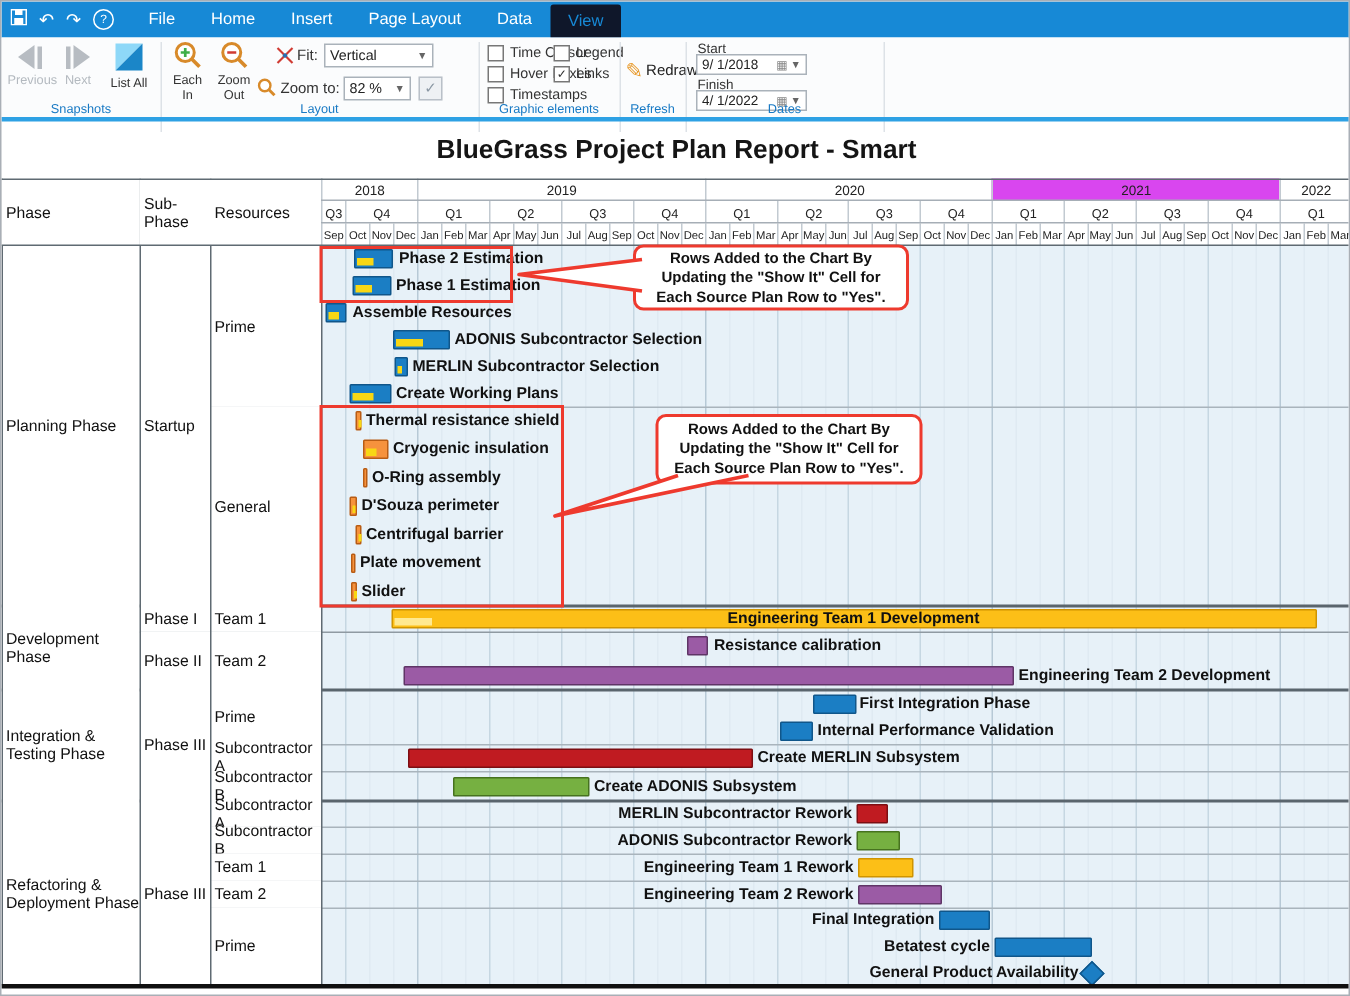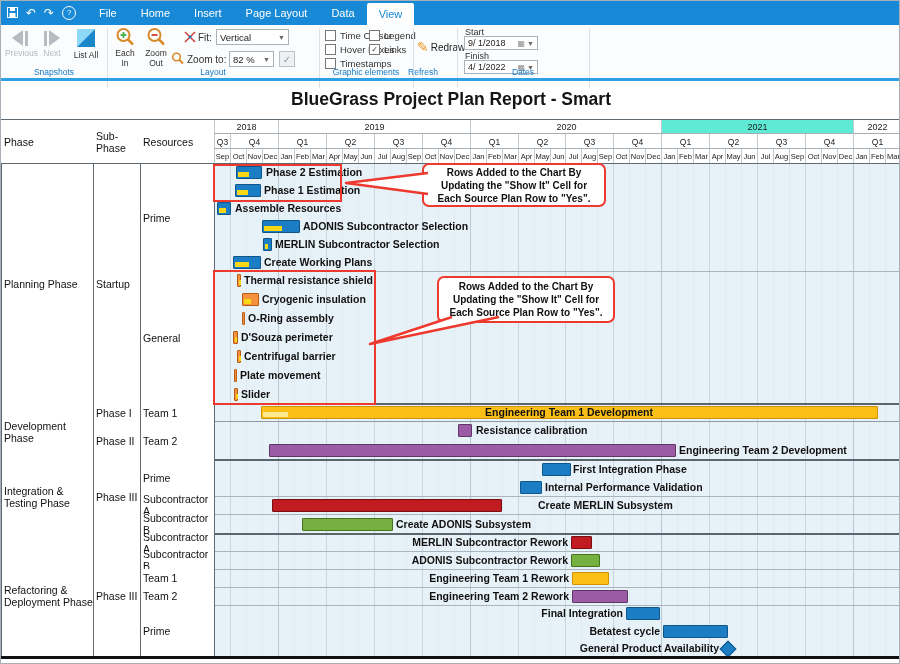--- a/index.html
+++ b/index.html
@@ -5,21 +5,21 @@
   html,body{margin:0;padding:0;background:#fff;}
   #stage{position:relative;width:900px;height:664px;background:#fff;overflow:hidden;
          font-family:"Liberation Sans","DejaVu Sans",sans-serif;border:1px solid #a9afb6;box-sizing:border-box;}
   
   #titlebar{position:absolute;left:0;top:0;width:900px;height:24px;background:#1789d6;}
   #qat{position:absolute;left:6px;top:0;height:24px;display:flex;align-items:center;gap:8px;color:#fff;}
   .qicon{font-size:12px;line-height:12px;color:#fff;}
   .qhelp{width:12px;height:12px;border:1px solid #fff;border-radius:50%;font-size:8px;line-height:12px;text-align:center;}
   #tabs{position:absolute;left:86px;top:0;height:24px;display:flex;}
   .tab{padding:0 12px;height:16px;line-height:24px;font-size:11px;color:#fff;cursor:default;}
-  .tab.active{background:#ffffff;color:#1789d6;height:22px;line-height:22px;margin-top:2px;border-radius:2px 2px 0 0;}
+  .tab.active{background:#0f172a;color:#1789d6;height:22px;line-height:22px;margin-top:2px;border-radius:2px 2px 0 0;}
   
   #ribbon{position:absolute;left:0;top:24px;width:900px;height:53px;background:#fbfcfd;font-size:9.5px;color:#333;}
   .rsep{position:absolute;top:3px;height:60px;width:1px;background:#dde2e7;}
   .glabel{position:absolute;top:42px;font-size:8.5px;color:#1779c4;text-align:center;}
   .rbtn{position:absolute;text-align:center;}
   .rlabel{font-size:8.5px;color:#333;margin-top:1px;}
   .rlabel.dis{color:#b3b9bf;}
   .navicon{display:flex;align-items:center;justify-content:center;height:18px;gap:2px;}
   .tri-l{width:0;height:0;border-top:8px solid transparent;border-bottom:8px solid transparent;border-right:11px solid #b7bcc2;}
   .tri-r{width:0;height:0;border-top:8px solid transparent;border-bottom:8px solid transparent;border-left:11px solid #b7bcc2;}
@@ -195,21 +195,21 @@
     <div class="selbox" style="left:463px;top:35px;width:74px;height:14px;font-size:9px;">
       <span>4/ 1/2022</span>
       <span style="margin-left:auto;font-size:8px;color:#888;">▦</span>
       <span class="chev" style="margin-left:2px;">▼</span>
     </div>
     <div class="rsep" style="left:588px;"></div>
 
     <div class="glabel" style="left:0;width:106px;">Snapshots</div>
     <div class="glabel" style="left:106px;width:212px;">Layout</div>
     <div class="glabel" style="left:318px;width:94px;">Graphic elements</div>
-    <div class="glabel" style="left:400px;width:44px;">Refresh</div>
+    <div class="glabel" style="left:412px;width:44px;">Refresh</div>
     <div class="glabel" style="left:456px;width:132px;">Dates</div>
   </div>
   <div id="accentline"></div>
 
   <div id="rtitle">BlueGrass Project Plan Report - Smart</div>
 
 <div style="left: 213px; top: 163px; width: 687px; height: 493px; background: rgb(231, 241, 248); position: absolute; z-index: 0;"></div>
     <div class="gridv" style="left: 229px; top: 163px; height: 493px; position: absolute; background: rgb(198, 215, 226);"></div>
     <div class="gridv" style="left: 245px; top: 163px; height: 493px; position: absolute; background: rgb(223, 234, 242);"></div>
     <div class="gridv" style="left: 261px; top: 163px; height: 493px; position: absolute; background: rgb(223, 234, 242);"></div>
@@ -286,21 +286,21 @@
     <div class="tl-cell" style="left: 533px; top: 148px; width: 16px; height: 15px; font-size: 7.5px; position: absolute; background: rgb(255, 255, 255);">May</div>
     <div class="tl-cell" style="left: 549px; top: 148px; width: 16px; height: 15px; font-size: 7.5px; position: absolute; background: rgb(255, 255, 255);">Jun</div>
     <div class="tl-cell" style="left: 564px; top: 133px; width: 48px; height: 15px; font-size: 8.5px; position: absolute; background: rgb(255, 255, 255);">Q3</div>
     <div class="tl-cell" style="left: 564px; top: 148px; width: 16px; height: 15px; font-size: 7.5px; position: absolute; background: rgb(255, 255, 255);">Jul</div>
     <div class="tl-cell" style="left: 580px; top: 148px; width: 16px; height: 15px; font-size: 7.5px; position: absolute; background: rgb(255, 255, 255);">Aug</div>
     <div class="tl-cell" style="left: 596px; top: 148px; width: 16px; height: 15px; font-size: 7.5px; position: absolute; background: rgb(255, 255, 255);">Sep</div>
     <div class="tl-cell" style="left: 612px; top: 133px; width: 48px; height: 15px; font-size: 8.5px; position: absolute; background: rgb(255, 255, 255);">Q4</div>
     <div class="tl-cell" style="left: 612px; top: 148px; width: 16px; height: 15px; font-size: 7.5px; position: absolute; background: rgb(255, 255, 255);">Oct</div>
     <div class="tl-cell" style="left: 628px; top: 148px; width: 16px; height: 15px; font-size: 7.5px; position: absolute; background: rgb(255, 255, 255);">Nov</div>
     <div class="tl-cell" style="left: 644px; top: 148px; width: 16px; height: 15px; font-size: 7.5px; position: absolute; background: rgb(255, 255, 255);">Dec</div>
-    <div class="tl-cell" style="left: 660px; top: 118px; width: 192px; height: 15px; font-size: 9px; position: absolute; background: #5eead4;">2021</div>
+    <div class="tl-cell" style="left: 660px; top: 118px; width: 192px; height: 15px; font-size: 9px; position: absolute; background: #d946ef;">2021</div>
     <div class="tl-cell" style="left: 660px; top: 133px; width: 48px; height: 15px; font-size: 8.5px; position: absolute; background: rgb(255, 255, 255);">Q1</div>
     <div class="tl-cell" style="left: 660px; top: 148px; width: 16px; height: 15px; font-size: 7.5px; position: absolute; background: rgb(255, 255, 255);">Jan</div>
     <div class="tl-cell" style="left: 676px; top: 148px; width: 16px; height: 15px; font-size: 7.5px; position: absolute; background: rgb(255, 255, 255);">Feb</div>
     <div class="tl-cell" style="left: 692px; top: 148px; width: 16px; height: 15px; font-size: 7.5px; position: absolute; background: rgb(255, 255, 255);">Mar</div>
     <div class="tl-cell" style="left: 708px; top: 133px; width: 48px; height: 15px; font-size: 8.5px; position: absolute; background: rgb(255, 255, 255);">Q2</div>
     <div class="tl-cell" style="left: 708px; top: 148px; width: 16px; height: 15px; font-size: 7.5px; position: absolute; background: rgb(255, 255, 255);">Apr</div>
     <div class="tl-cell" style="left: 724px; top: 148px; width: 16px; height: 15px; font-size: 7.5px; position: absolute; background: rgb(255, 255, 255);">May</div>
     <div class="tl-cell" style="left: 740px; top: 148px; width: 16px; height: 15px; font-size: 7.5px; position: absolute; background: rgb(255, 255, 255);">Jun</div>
     <div class="tl-cell" style="left: 756px; top: 133px; width: 48px; height: 15px; font-size: 8.5px; position: absolute; background: rgb(255, 255, 255);">Q3</div>
     <div class="tl-cell" style="left: 756px; top: 148px; width: 16px; height: 15px; font-size: 7.5px; position: absolute; background: rgb(255, 255, 255);">Jul</div>
@@ -413,21 +413,21 @@
     <div class="blabel" style="top: 405px; left: 568px; transform: translateX(-50%);">Engineering Team 1 Development</div>
     <div class="bar" style="left: 457px; top: 423px; width: 14px; height: 13px; background: rgb(155, 91, 165); border: 1px solid rgb(95, 53, 102);"></div>
     <div class="blabel" style="top: 423px; left: 475px;">Resistance calibration</div>
     <div class="bar" style="left: 268px; top: 443px; width: 407px; height: 13px; background: rgb(155, 91, 165); border: 1px solid rgb(95, 53, 102);"></div>
     <div class="blabel" style="top: 443px; left: 678px;">Engineering Team 2 Development</div>
     <div class="bar" style="left: 541px; top: 462px; width: 29px; height: 13px; background: rgb(27, 126, 196); border: 1px solid rgb(16, 86, 138);"></div>
     <div class="blabel" style="top: 462px; left: 572px;">First Integration Phase</div>
     <div class="bar" style="left: 519px; top: 480px; width: 22px; height: 13px; background: rgb(27, 126, 196); border: 1px solid rgb(16, 86, 138);"></div>
     <div class="blabel" style="top: 480px; left: 544px;">Internal Performance Validation</div>
     <div class="bar" style="left: 271px; top: 498px; width: 230px; height: 13px; background: rgb(192, 27, 33); border: 1px solid rgb(124, 14, 19);"></div>
-    <div class="blabel" style="top: 498px; left: 504px; margin-left: 33px;">Create MERLIN Subsystem</div>
+    <div class="blabel" style="top: 498px; left: 504px;">Create MERLIN Subsystem</div>
     <div class="bar" style="left: 301px; top: 517px; width: 91px; height: 13px; background: rgb(118, 176, 65); border: 1px solid rgb(70, 114, 31);"></div>
     <div class="blabel" style="top: 517px; left: 395px;">Create ADONIS Subsystem</div>
     <div class="bar" style="left: 570px; top: 535px; width: 21px; height: 13px; background: rgb(192, 27, 33); border: 1px solid rgb(124, 14, 19);"></div>
     <div class="blabel" style="top: 535px; left: 567px; transform: translateX(-100%);">MERLIN Subcontractor Rework</div>
     <div class="bar" style="left: 570px; top: 553px; width: 29px; height: 13px; background: rgb(118, 176, 65); border: 1px solid rgb(70, 114, 31);"></div>
     <div class="blabel" style="top: 553px; left: 567px; transform: translateX(-100%);">ADONIS Subcontractor Rework</div>
     <div class="bar" style="left: 571px; top: 571px; width: 37px; height: 13px; background: rgb(252, 191, 23); border: 1px solid rgb(207, 148, 0);"></div>
     <div class="blabel" style="top: 571px; left: 568px; transform: translateX(-100%);">Engineering Team 1 Rework</div>
     <div class="bar" style="left: 571px; top: 589px; width: 56px; height: 13px; background: rgb(155, 91, 165); border: 1px solid rgb(95, 53, 102);"></div>
     <div class="blabel" style="top: 589px; left: 568px; transform: translateX(-100%);">Engineering Team 2 Rework</div>

